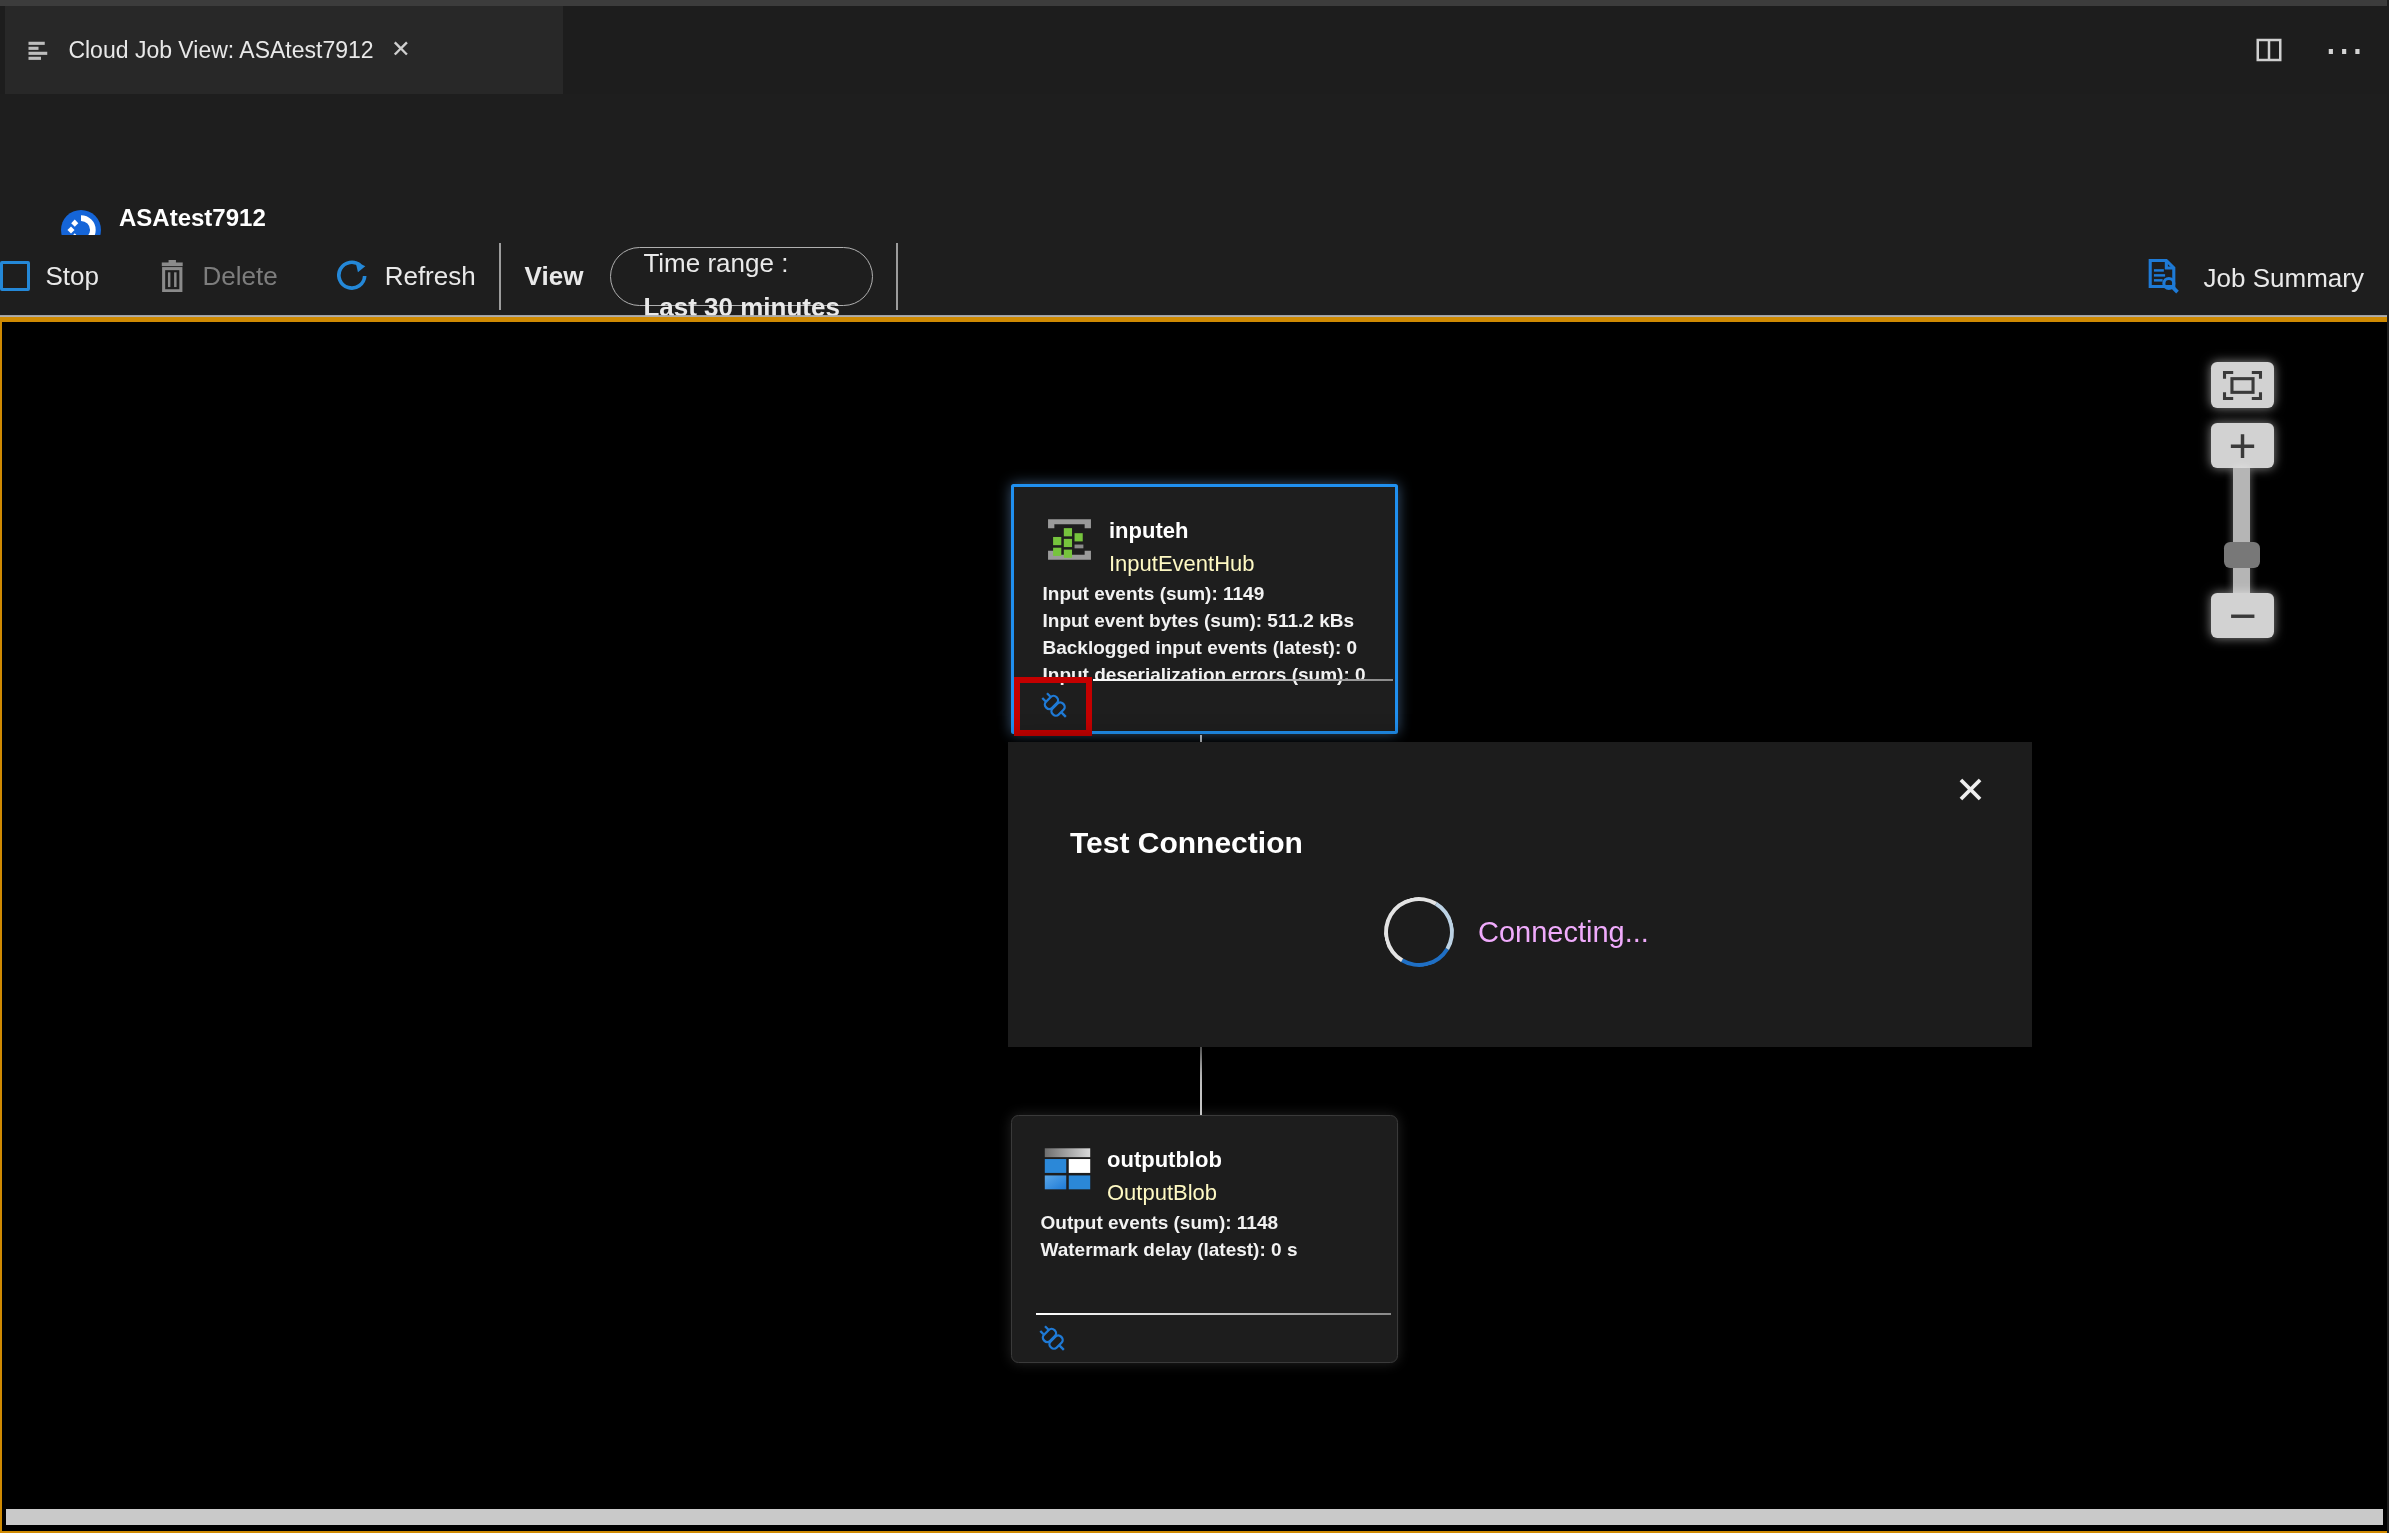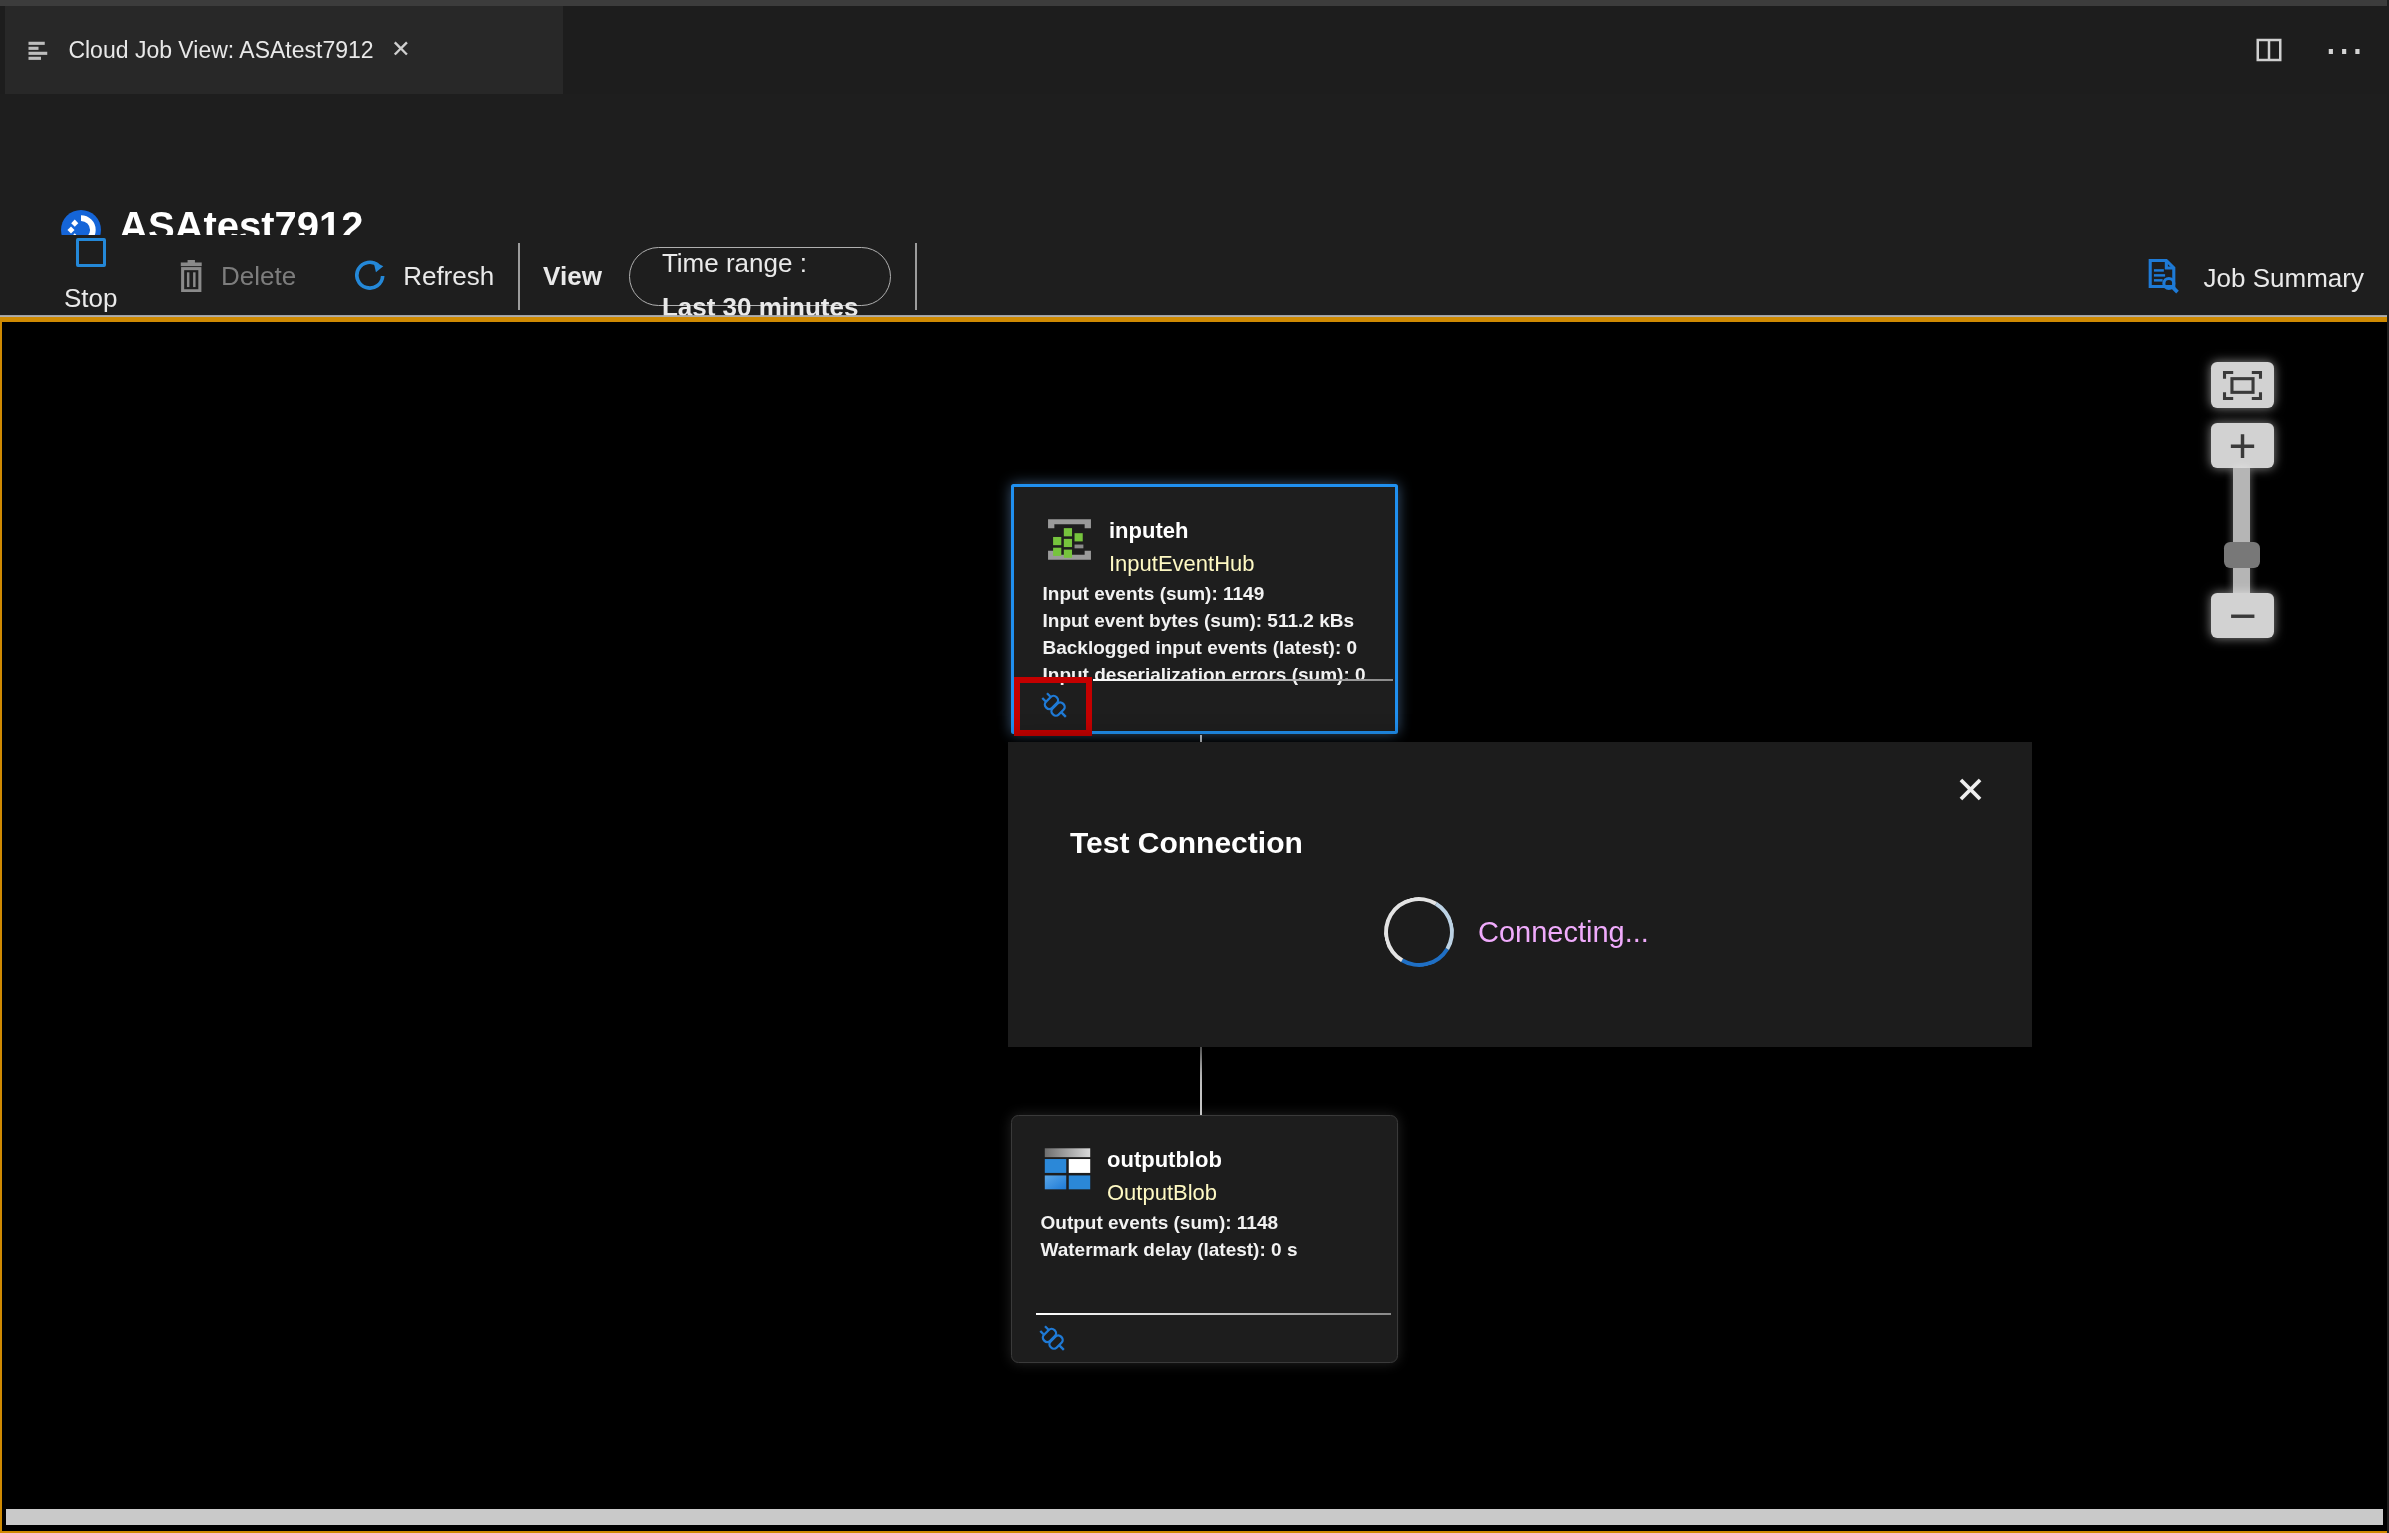--- a/index.html
+++ b/index.html
@@ -10,29 +10,29 @@
   #topstrip{left:0;top:0;width:2389px;height:6.2px;background:#3c3c3c;}
   #tabbar{left:0;top:6.2px;width:2389px;height:88px;background:#1d1d1d;}
   #tab{left:5px;top:0;width:558px;height:88px;background:#282828;display:flex;align-items:center;gap:17.4px;padding:0 21px;box-sizing:border-box;}
   #tab .title{font-size:23px;color:#e8e8e8;white-space:nowrap;}
   .tab-close{font-size:23.5px;color:#cfcfcf;line-height:1;}
   #tab-actions{right:25px;top:0;height:88px;display:flex;align-items:center;gap:40px;}
   .more-glyph{font-size:40px;color:#d4d4d4;line-height:0.5;}
   
   #header{left:0;top:94px;width:2389px;height:141px;background:#1e1e1e;}
   #job-icon{left:61px;top:116px;width:40px;height:40px;}
-  #page-title{left:119px;top:110px;font-size:40px;font-weight:700;color:#fff;}
+  #page-title{left:119px;top:110px;font-size:24px;font-weight:700;color:#fff;}
   #status-row{left:119px;top:178px;font-size:25px;display:flex;align-items:baseline;}
   .lab{font-weight:700;color:#fff;margin-right:20px;}
   .val{font-weight:400;color:#e4e4e4;margin-right:41px;}
   
   #toolbar{left:0;top:235px;width:2389px;height:82px;background:#1e1e1e;display:flex;align-items:center;font-size:26px;}
   .tbtn{display:flex;align-items:center;gap:16px;cursor:default;}
   .tsep{width:1.9px;height:67px;background:#9c9c9c;margin:0 23.5px;}
-  #stop-btn{margin-left:64px;flex-direction:column;}
+  #stop-btn{}
   #delete-btn{margin-left:59px;color:#7d7d7d;}
   #refresh-btn{margin-left:59px;}
   .stop-square{width:23.5px;height:23.5px;border:3.7px solid #2488d8;border-radius:1.9px;}
   #view-label{font-weight:700;}
   #time-pill{margin-left:27px;border:1.9px solid #b0b0b0;border-radius:32px;height:57px;display:flex;align-items:flex-start;padding:0 32px;gap:13.6px;flex-direction:column;}
   #time-pill .tr-val{font-weight:700;}
   #job-summary{margin-left:auto;margin-right:25px;display:flex;align-items:flex-end;gap:24px;}
   
   #canvas{left:0;top:317px;width:2389px;height:1216px;background:#000;box-sizing:border-box;
           border:2.5px solid #cf8a02;border-top:none;}

